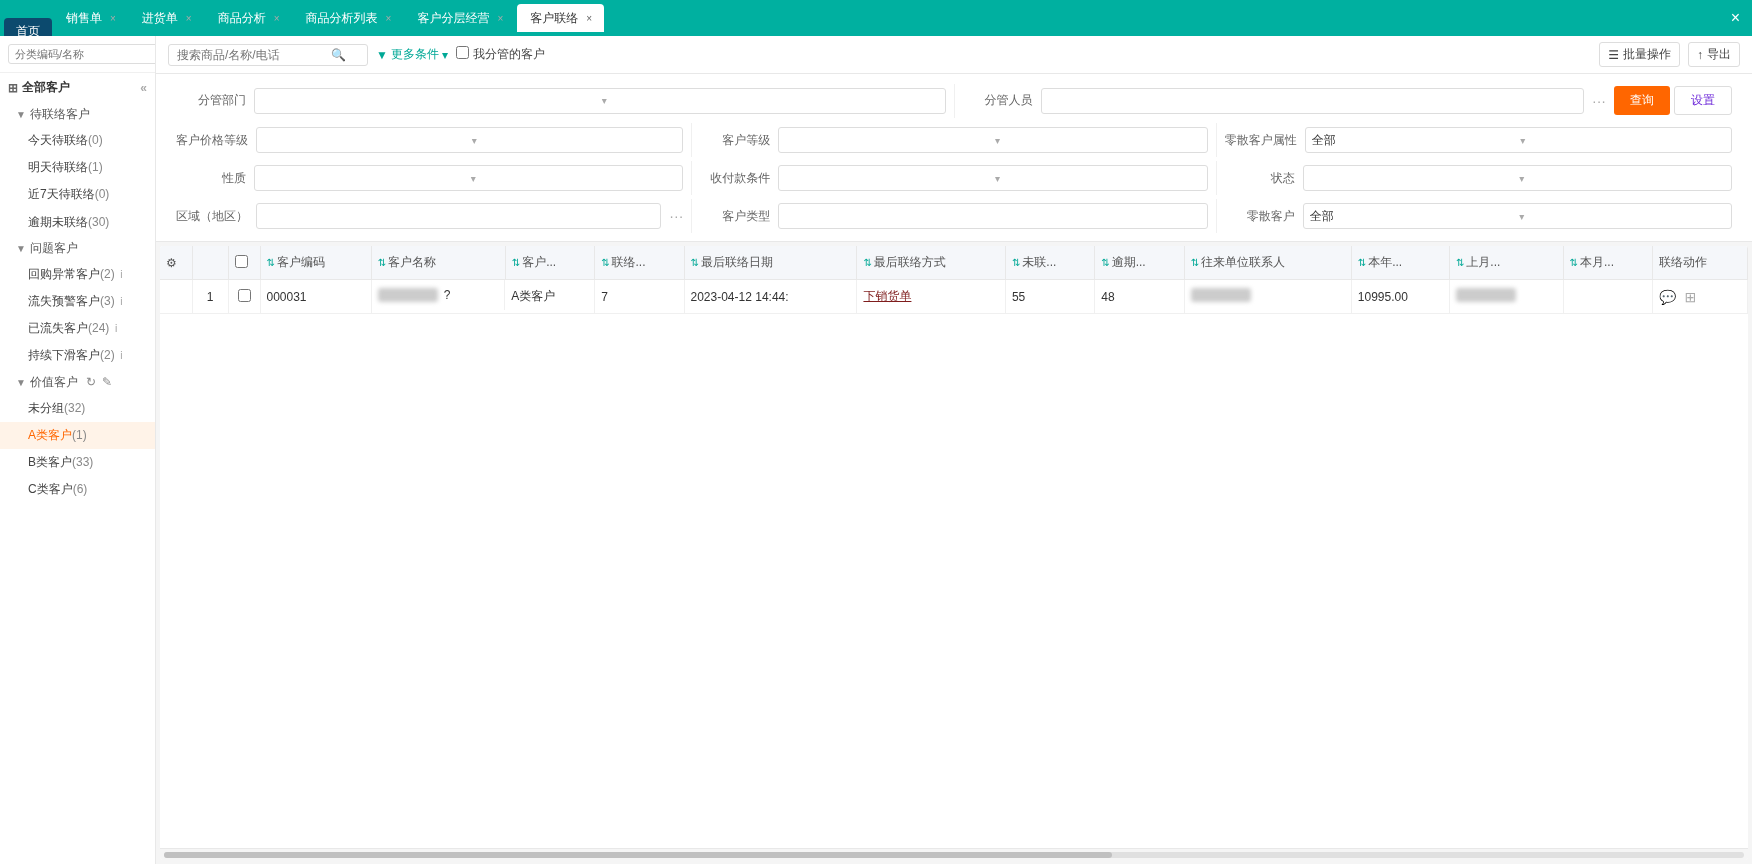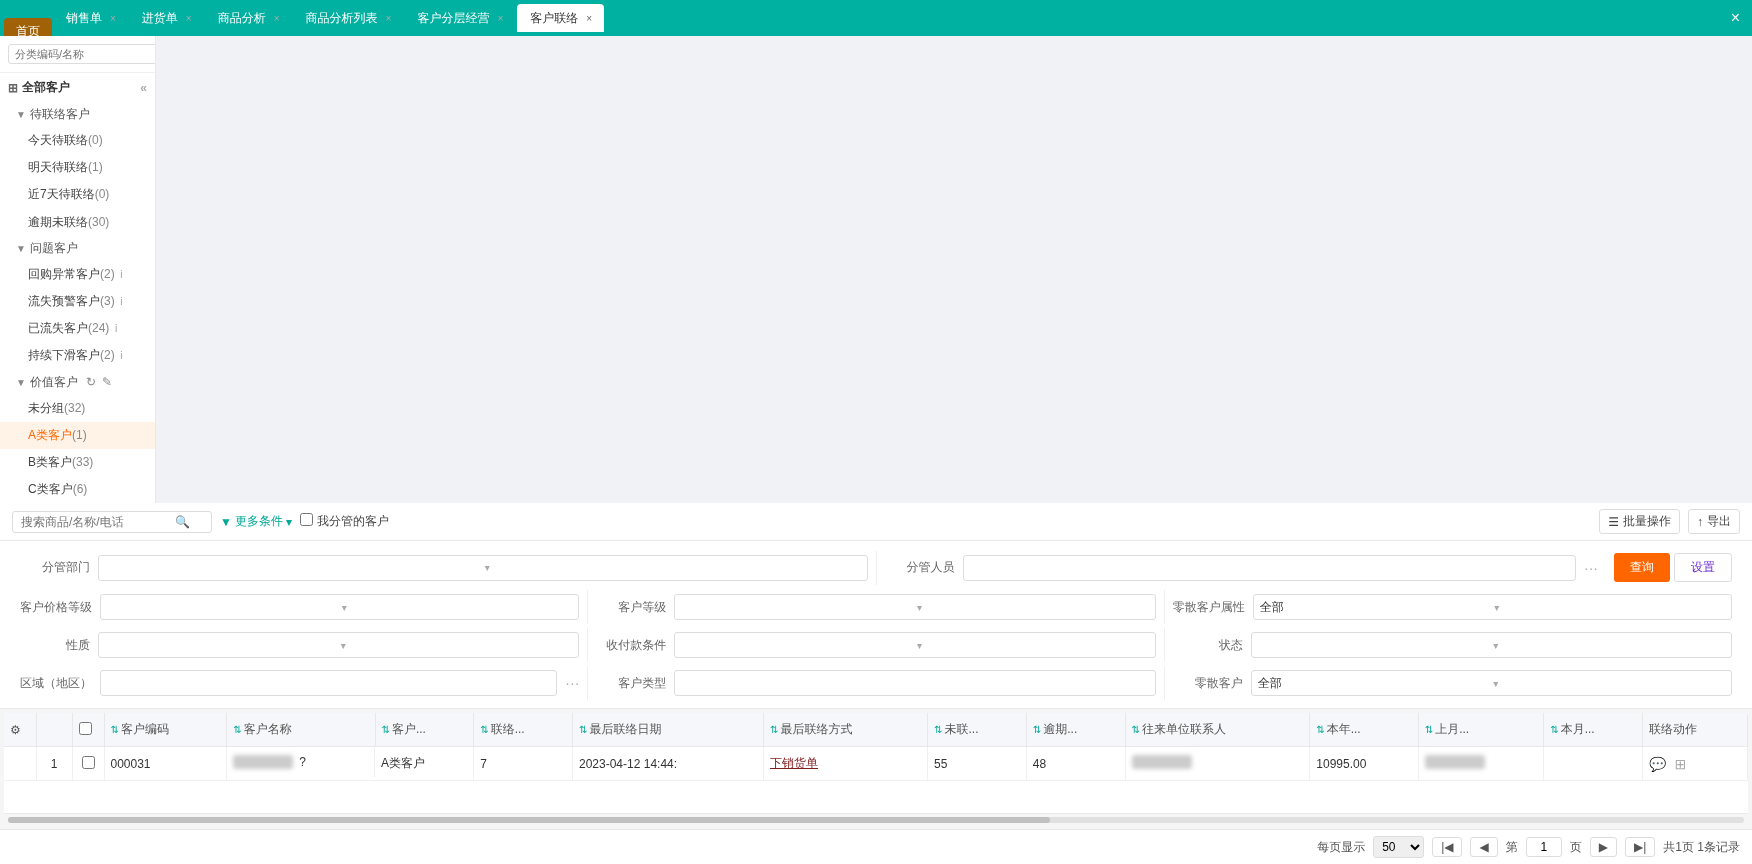--- a/index.html
+++ b/index.html
@@ -22,28 +22,27 @@
       color: #fff;
       cursor: pointer;
       border-radius: 4px 4px 0 0;
       gap: 4px;
       white-space: nowrap;
       font-size: 13px;
     }
     .nav-tab.active { background: #ffffff; color: #333; border-radius: 4px 4px 0 0; padding-left: 13px; }
     .nav-tab .close-x { color: #aaa; font-size: 10px; cursor: pointer; margin-left: 4px; }
     .nav-tab.active .close-x { color: #666; }
-    .nav-home { background: #a16207; margin-top: 27px; }
+    .nav-home { background: #0c4a6e; margin-top: 27px; }
     .close-app { margin-left: auto; color: #fff; cursor: pointer; font-size: 16px; padding: 0 8px; }
 
     
     .main-layout {
       display: flex;
       height: calc(864px - 36px);
-      flex-direction: column;
     }
 
     
     .sidebar {
       width: 156px;
       background: #fff;
       border-right: 1px solid #e8e8e8;
       display: flex;
       flex-direction: column;
       overflow-y: auto;
@@ -508,21 +507,21 @@
           <span class="filter-label">分管部门</span>
           <div class="filter-select">
             <span></span>
             <span class="chevron">▾</span>
           </div>
         </div>
         <div class="filter-cell">
           <span class="filter-label">分管人员</span>
           <input class="filter-input" style="flex: 1 1 0%;">
           <span class="filter-dots">···</span>
-          <div style="display:flex;gap:4px;margin-left:8px;border-radius:10px;">
+          <div style="display:flex;gap:4px;border-radius:10px;">
             <button class="btn-orange">查询</button>
             <button class="btn-outline">设置</button>
           </div>
         </div>
       </div>
 
       <div class="filter-row">
         <div class="filter-cell">
           <span class="filter-label">客户价格等级</span>
           <div class="filter-select">
@@ -644,31 +643,15 @@
 
       <div style="flex:1;"></div>
 
       <div class="horizontal-scroll-bar">
         <div class="scroll-track">
           <div class="scroll-thumb"></div>
         </div>
       </div>
     </div>
 
-    <div class="bottom-bar">
-      <span>每页显示</span>
-      <select>
-        <option value="50">50</option>
-        <option value="100">100</option>
-        <option value="200">200</option>
-      </select>
-      <button class="page-nav-btn">|◀</button>
-      <button class="page-nav-btn">◀</button>
-      <span>第</span>
-      <input class="page-input" type="text" value="1" style="">
-      <span>页</span>
-      <button class="page-nav-btn">▶</button>
-      <button class="page-nav-btn">▶|</button>
-      <span>共1页 1条记录</span>
-    </div>
 
   </div>
 </div>
 
 </body></html>

